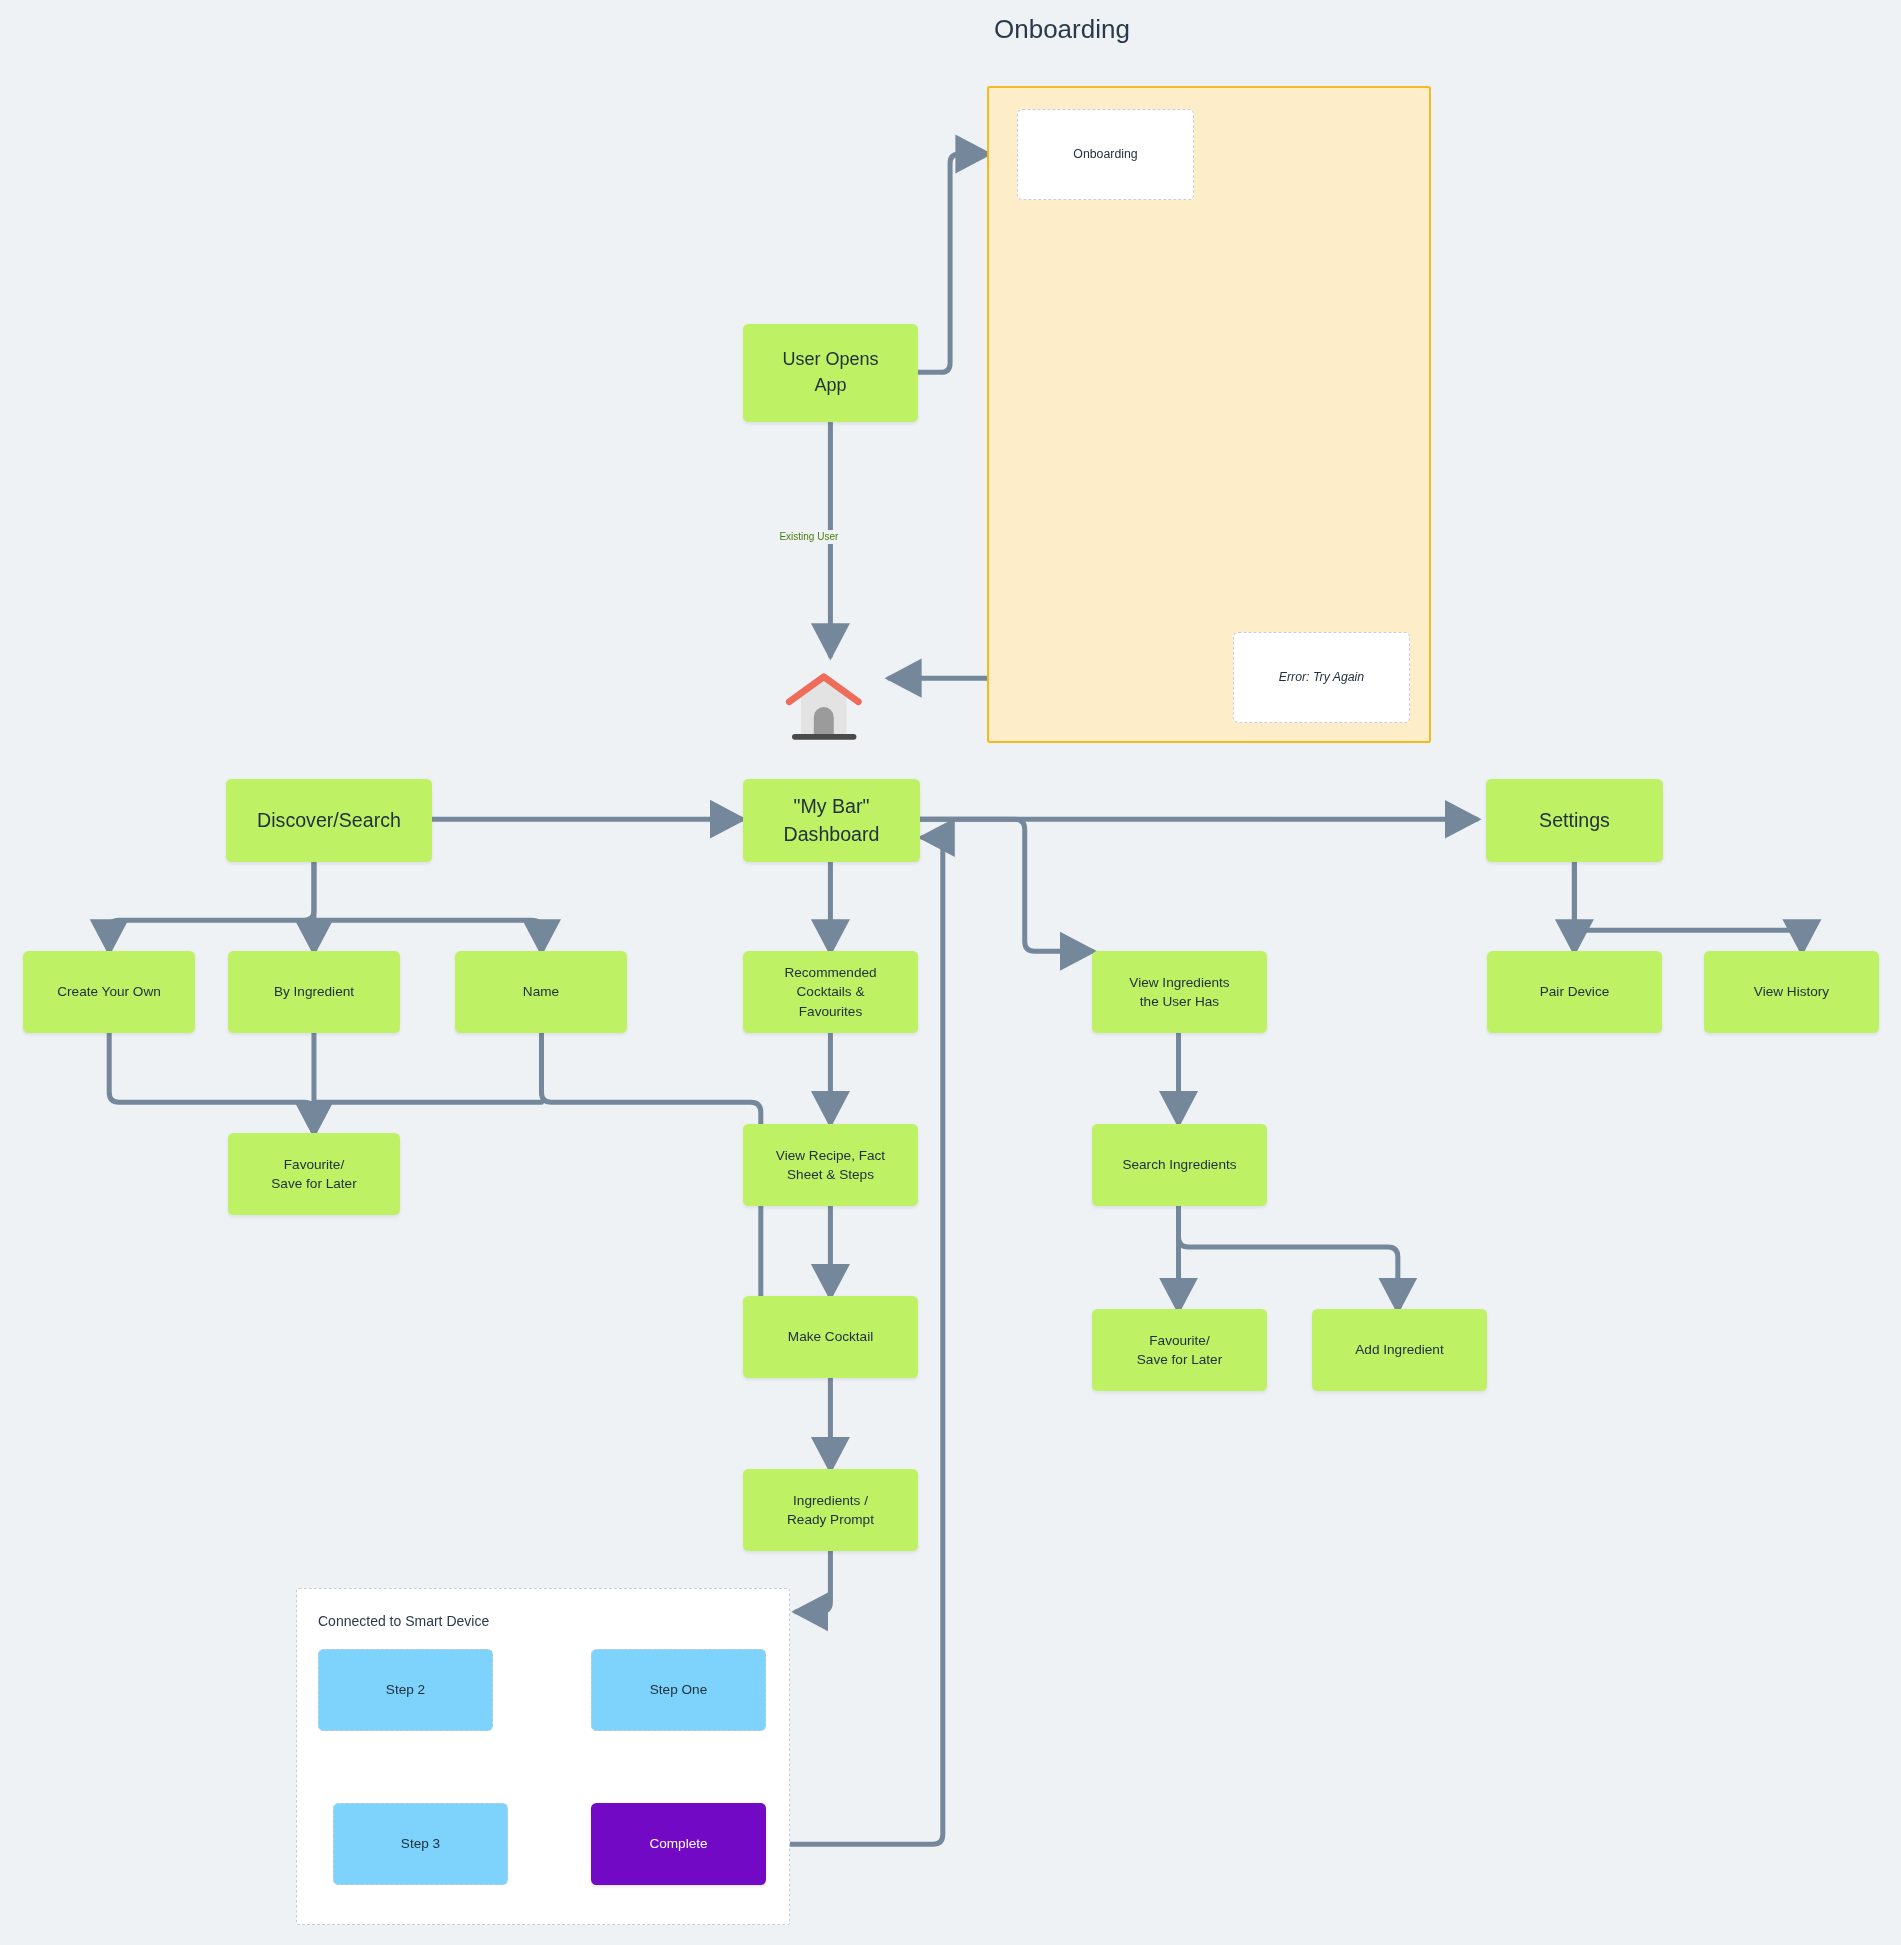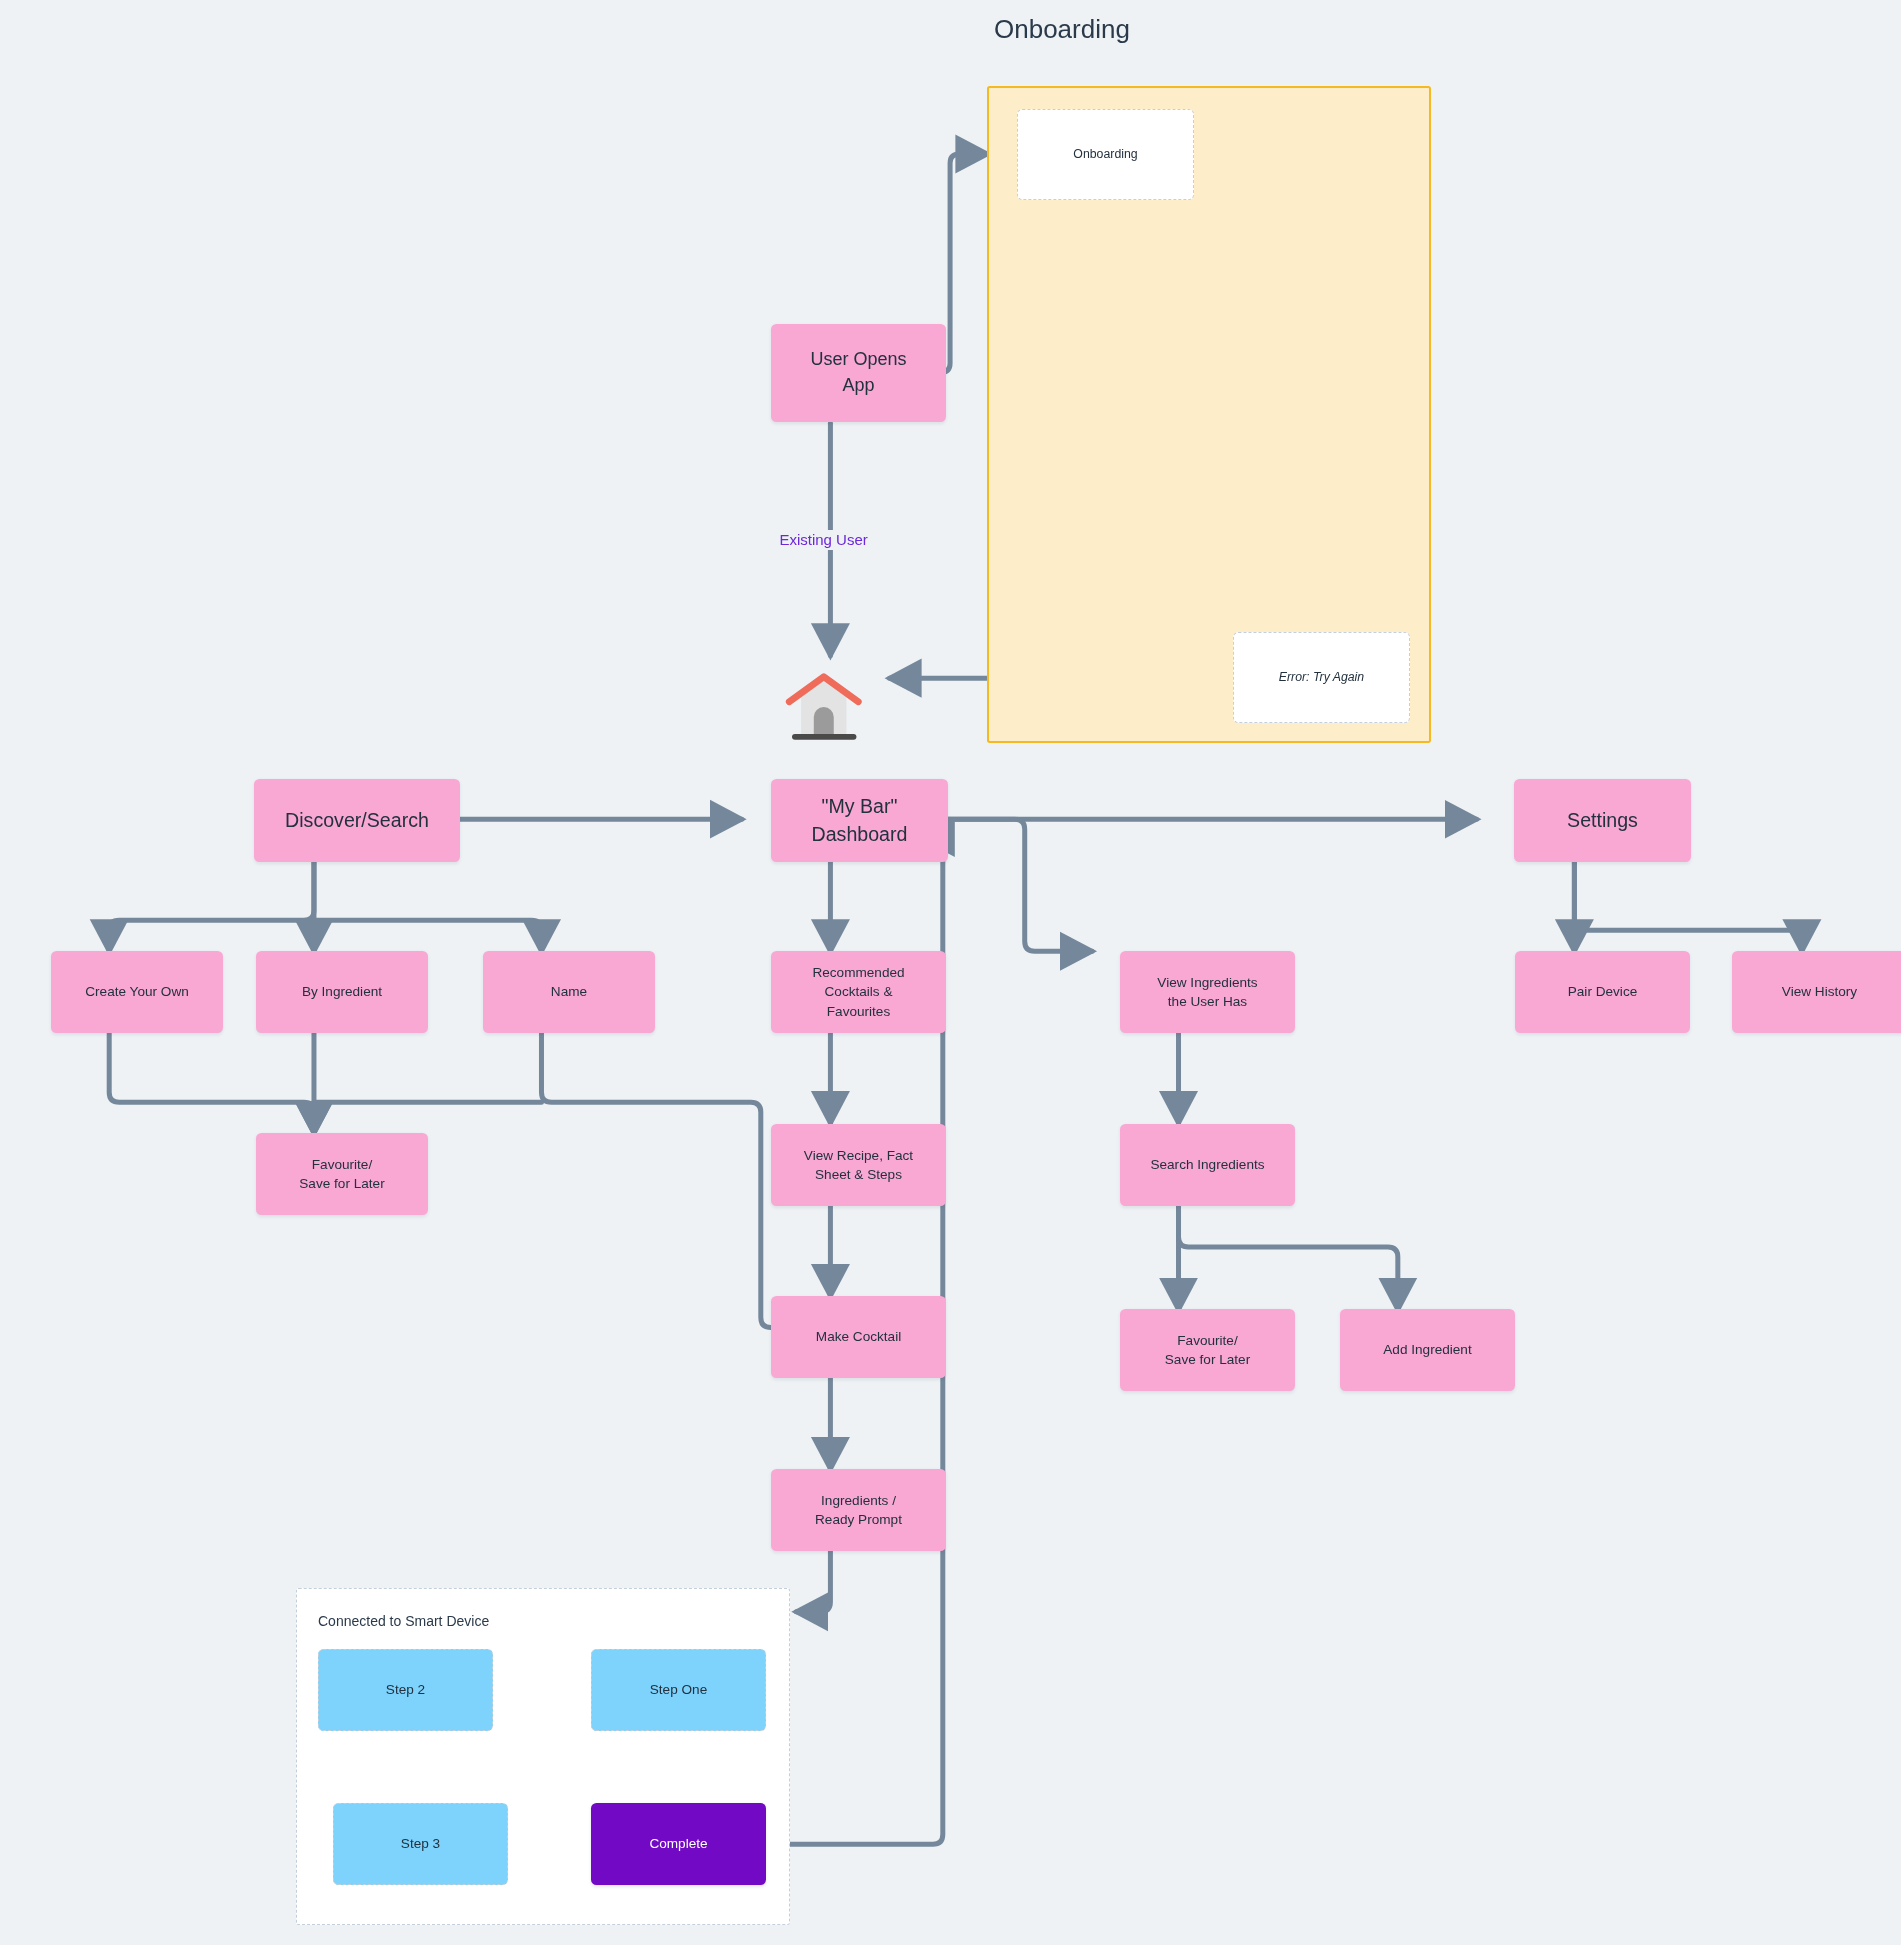--- a/index.html
+++ b/index.html
@@ -47,23 +47,22 @@
     display: flex;
     align-items: center;
     justify-content: center;
     text-align: center;
     border-radius: 5.5px;
     color: #23313f;
     line-height: 1.42;
     padding: 2.7px 4.5px;
   }
   .node.solid {
-    background: #f9a8d4;
+    background: #bef264;
     box-shadow: 0 1.4px 3.2px rgba(40,60,80,0.09);
-    margin-left: 28px;
   }
   .node.dashed {
     background: #ffffff;
     border: 1.8px dashed #c3cfdb;
   }
   .node.ghost {
     background: #7dd3fc;
     border: 1.8px dashed #c3cfdb;
   }
   .node.accent {
@@ -71,22 +70,22 @@
     color: #ffffff;
     box-shadow: 0 1.4px 3.2px rgba(40,60,80,0.12);
   }
   .node.italic { font-style: italic; }
   .size-xl { font-size: 19.6px; font-weight: 400; }
   .size-lg { font-size: 18px; font-weight: 400; }
   .size-md { font-size: 13.6px; font-weight: 400; }
   .size-sm { font-size: 12.3px; font-weight: 400; }
   .edge-label {
     position: absolute;
-    font-size: 15px;
-    color: #6d28d9;
+    font-size: 10px;
+    color: #4d7c0f;
     background: #eef2f5;
     padding: 1.4px 6.4px;
     white-space: nowrap;
   }
   .diagram-title {
     position: absolute;
     font-size: 26px;
     color: #2b3a4a;
     white-space: nowrap;
   }

